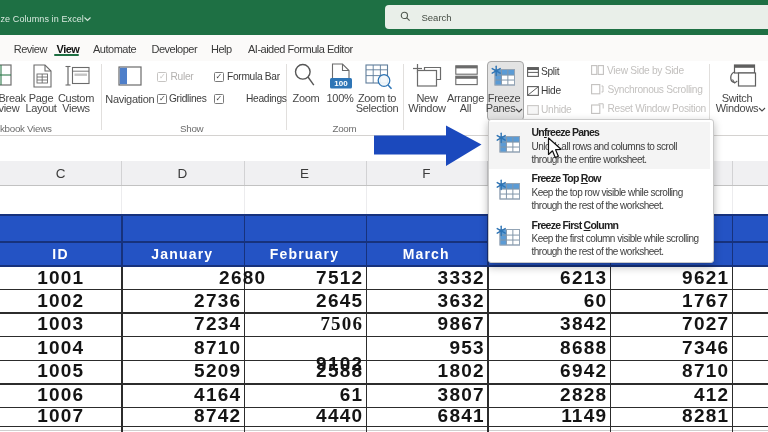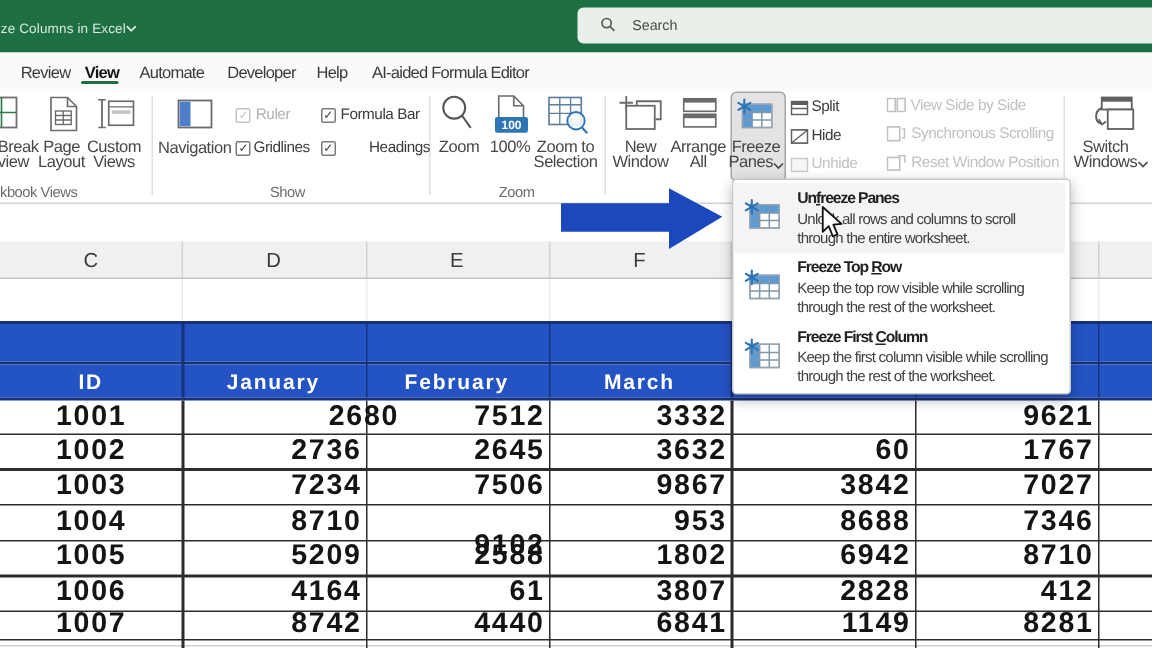--- a/index.html
+++ b/index.html
@@ -244,30 +244,31 @@
   <div class="abs" style="left:243.5px;top:267px;width:1.5px;height:165px;background:#2c2c2c;"></div>
   <div class="abs" style="left:365.5px;top:267px;width:1.5px;height:165px;background:#2c2c2c;"></div>
   <div class="abs" style="left:487px;top:267px;width:1.5px;height:165px;background:#2c2c2c;"></div>
   <div class="abs" style="left:609.5px;top:267px;width:1.5px;height:165px;background:#2c2c2c;"></div>
   <div class="abs" style="left:731.5px;top:267px;width:1.5px;height:165px;background:#2c2c2c;"></div>
 
   <div class="num" style="left:0;top:268.9px;width:121.6px;text-align:center;">1001</div>
   <div class="num" style="left:0;top:268.9px;width:241.2px;text-align:right;margin-left:25px;">2680</div>
   <div class="num" style="left:0;top:268.9px;width:363.2px;text-align:right;">7512</div>
   <div class="num" style="left:0;top:268.9px;width:484.7px;text-align:right;">3332</div>
+  <div class="num" style="left:0;top:268.9px;width:607.2px;text-align:right;">6213</div>
   <div class="num" style="left:0;top:268.9px;width:729.2px;text-align:right;">9621</div>
   <div class="num" style="left:0;top:291.6px;width:121.6px;text-align:center;">1002</div>
   <div class="num" style="left:0;top:291.6px;width:241.2px;text-align:right;">2736</div>
   <div class="num" style="left:0;top:291.6px;width:363.2px;text-align:right;">2645</div>
   <div class="num" style="left:0;top:291.6px;width:484.7px;text-align:right;">3632</div>
   <div class="num" style="left:0;top:291.6px;width:607.2px;text-align:right;">60</div>
   <div class="num" style="left:0;top:291.6px;width:729.2px;text-align:right;">1767</div>
   <div class="num" style="left:0;top:315.2px;width:121.6px;text-align:center;">1003</div>
   <div class="num" style="left:0;top:315.2px;width:241.2px;text-align:right;">7234</div>
-  <div class="num" style="left:0;top:315.2px;width:363.2px;text-align:right;">7506</div>
+  <div class="num" style="left:0;top:315.2px;width:363.2px;text-align:right;font-family:Liberation Serif, serif;">7506</div>
   <div class="num" style="left:0;top:315.2px;width:484.7px;text-align:right;">9867</div>
   <div class="num" style="left:0;top:315.2px;width:607.2px;text-align:right;">3842</div>
   <div class="num" style="left:0;top:315.2px;width:729.2px;text-align:right;">7027</div>
   <div class="num" style="left:0;top:338.8px;width:121.6px;text-align:center;">1004</div>
   <div class="num" style="left:0;top:338.8px;width:241.2px;text-align:right;">8710</div>
   <div class="num" style="left:0;top:355px;width:363.2px;text-align:right;">9102</div>
   <div class="num" style="left:0;top:338.8px;width:484.7px;text-align:right;">953</div>
   <div class="num" style="left:0;top:338.8px;width:607.2px;text-align:right;">8688</div>
   <div class="num" style="left:0;top:338.8px;width:729.2px;text-align:right;">7346</div>
   <div class="num" style="left:0;top:362.4px;width:121.6px;text-align:center;">1005</div>

